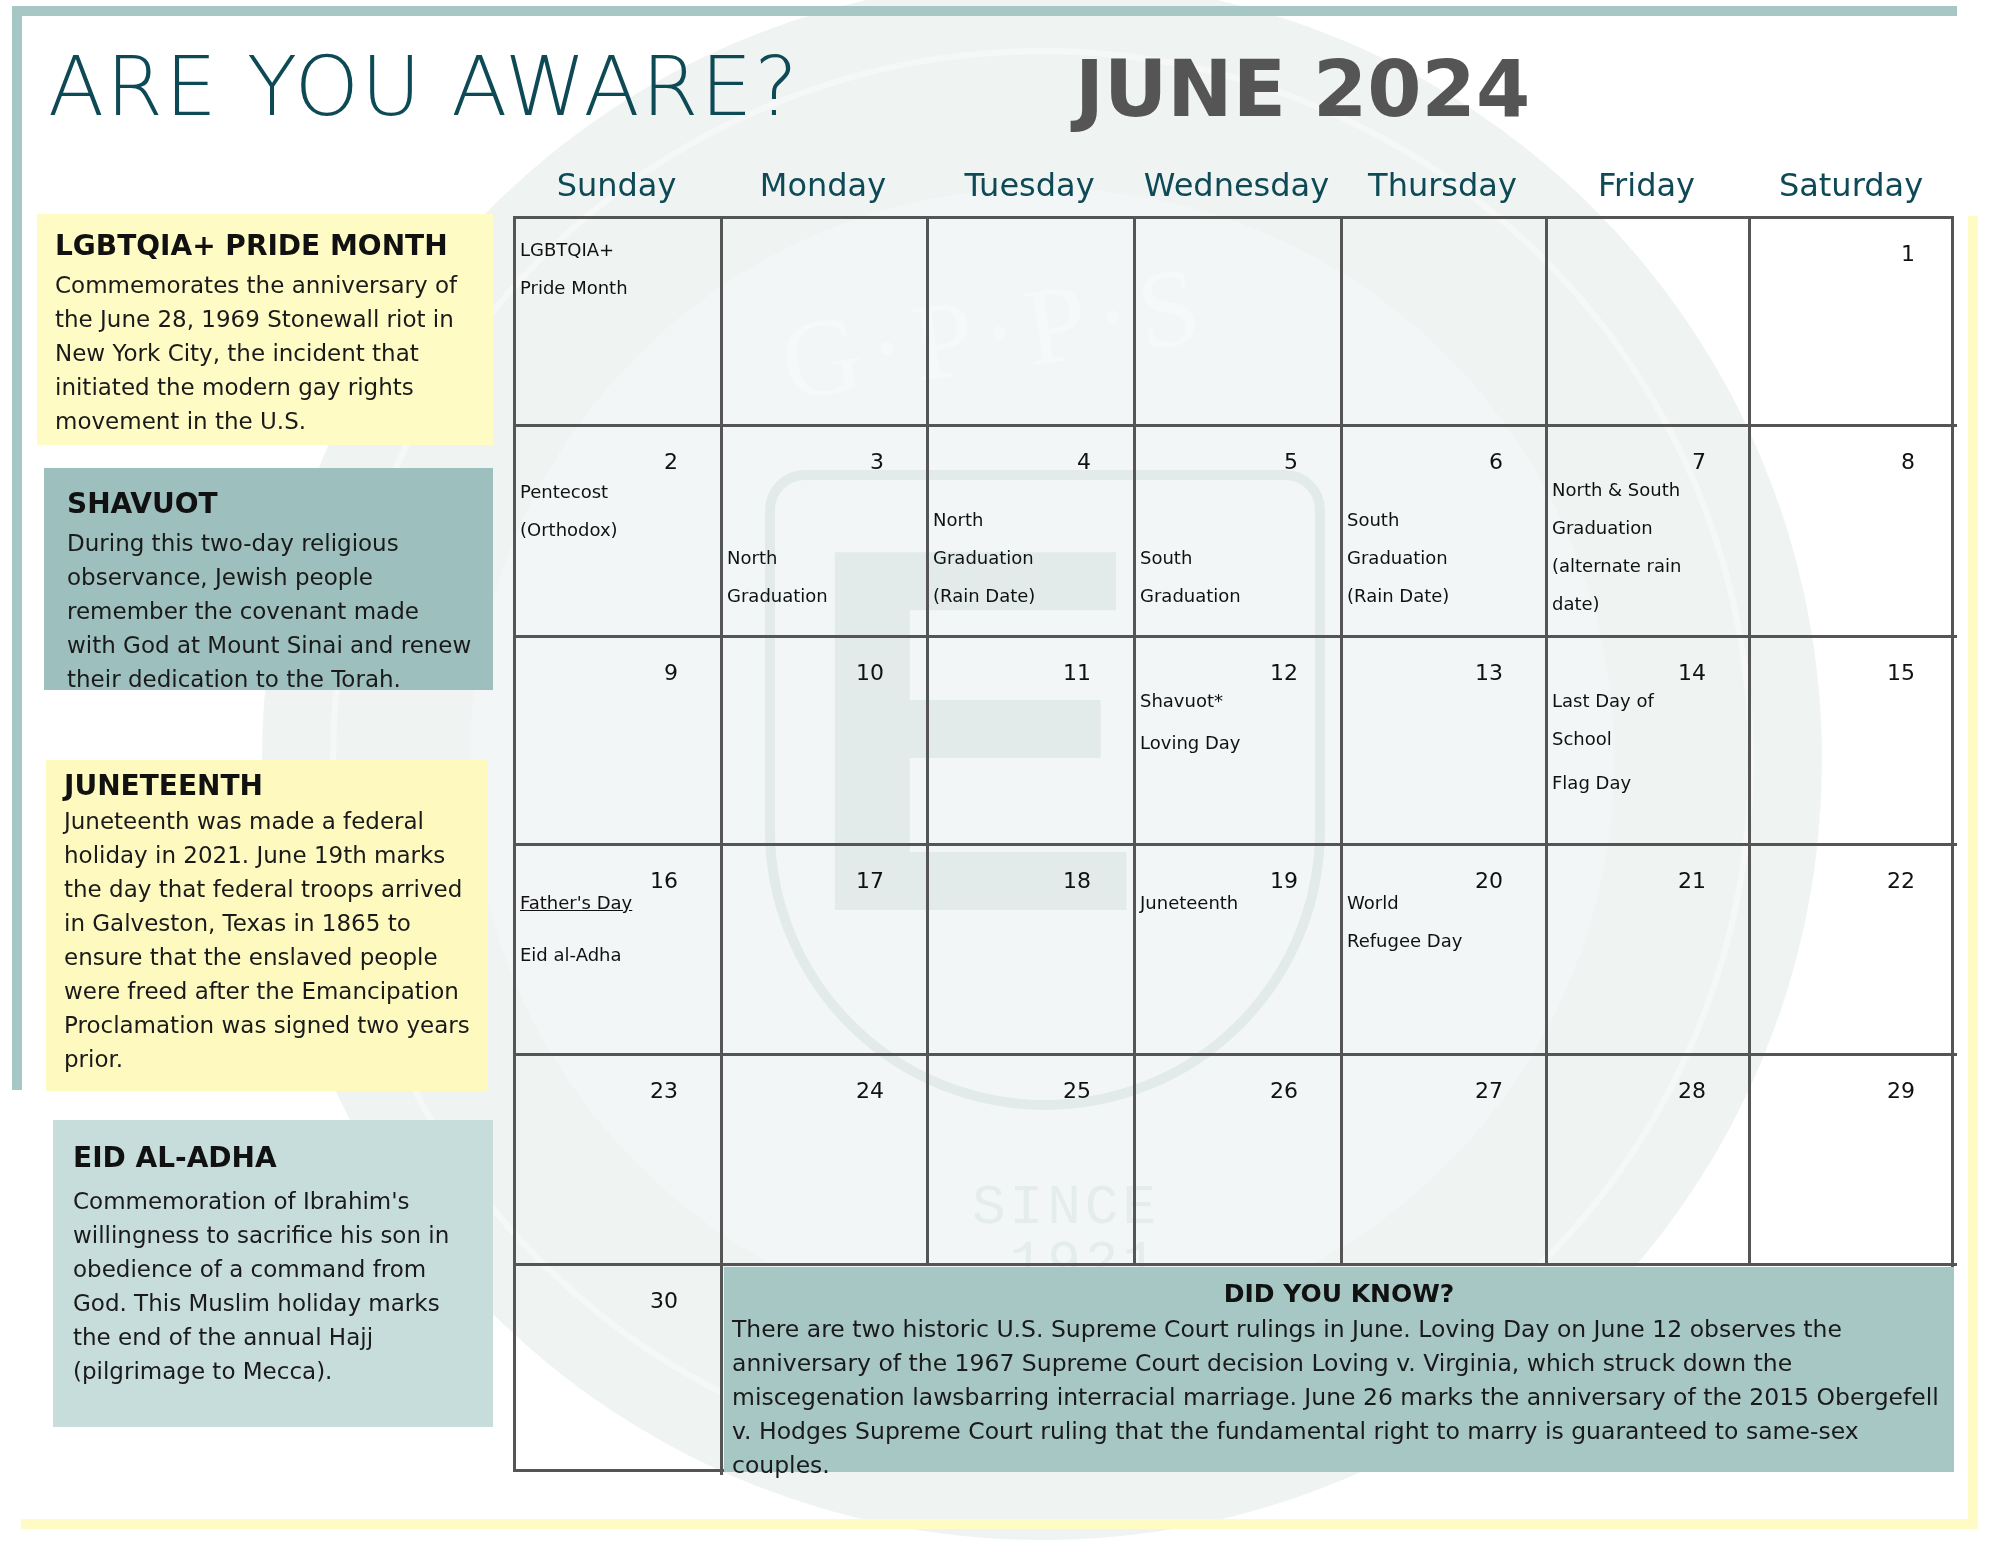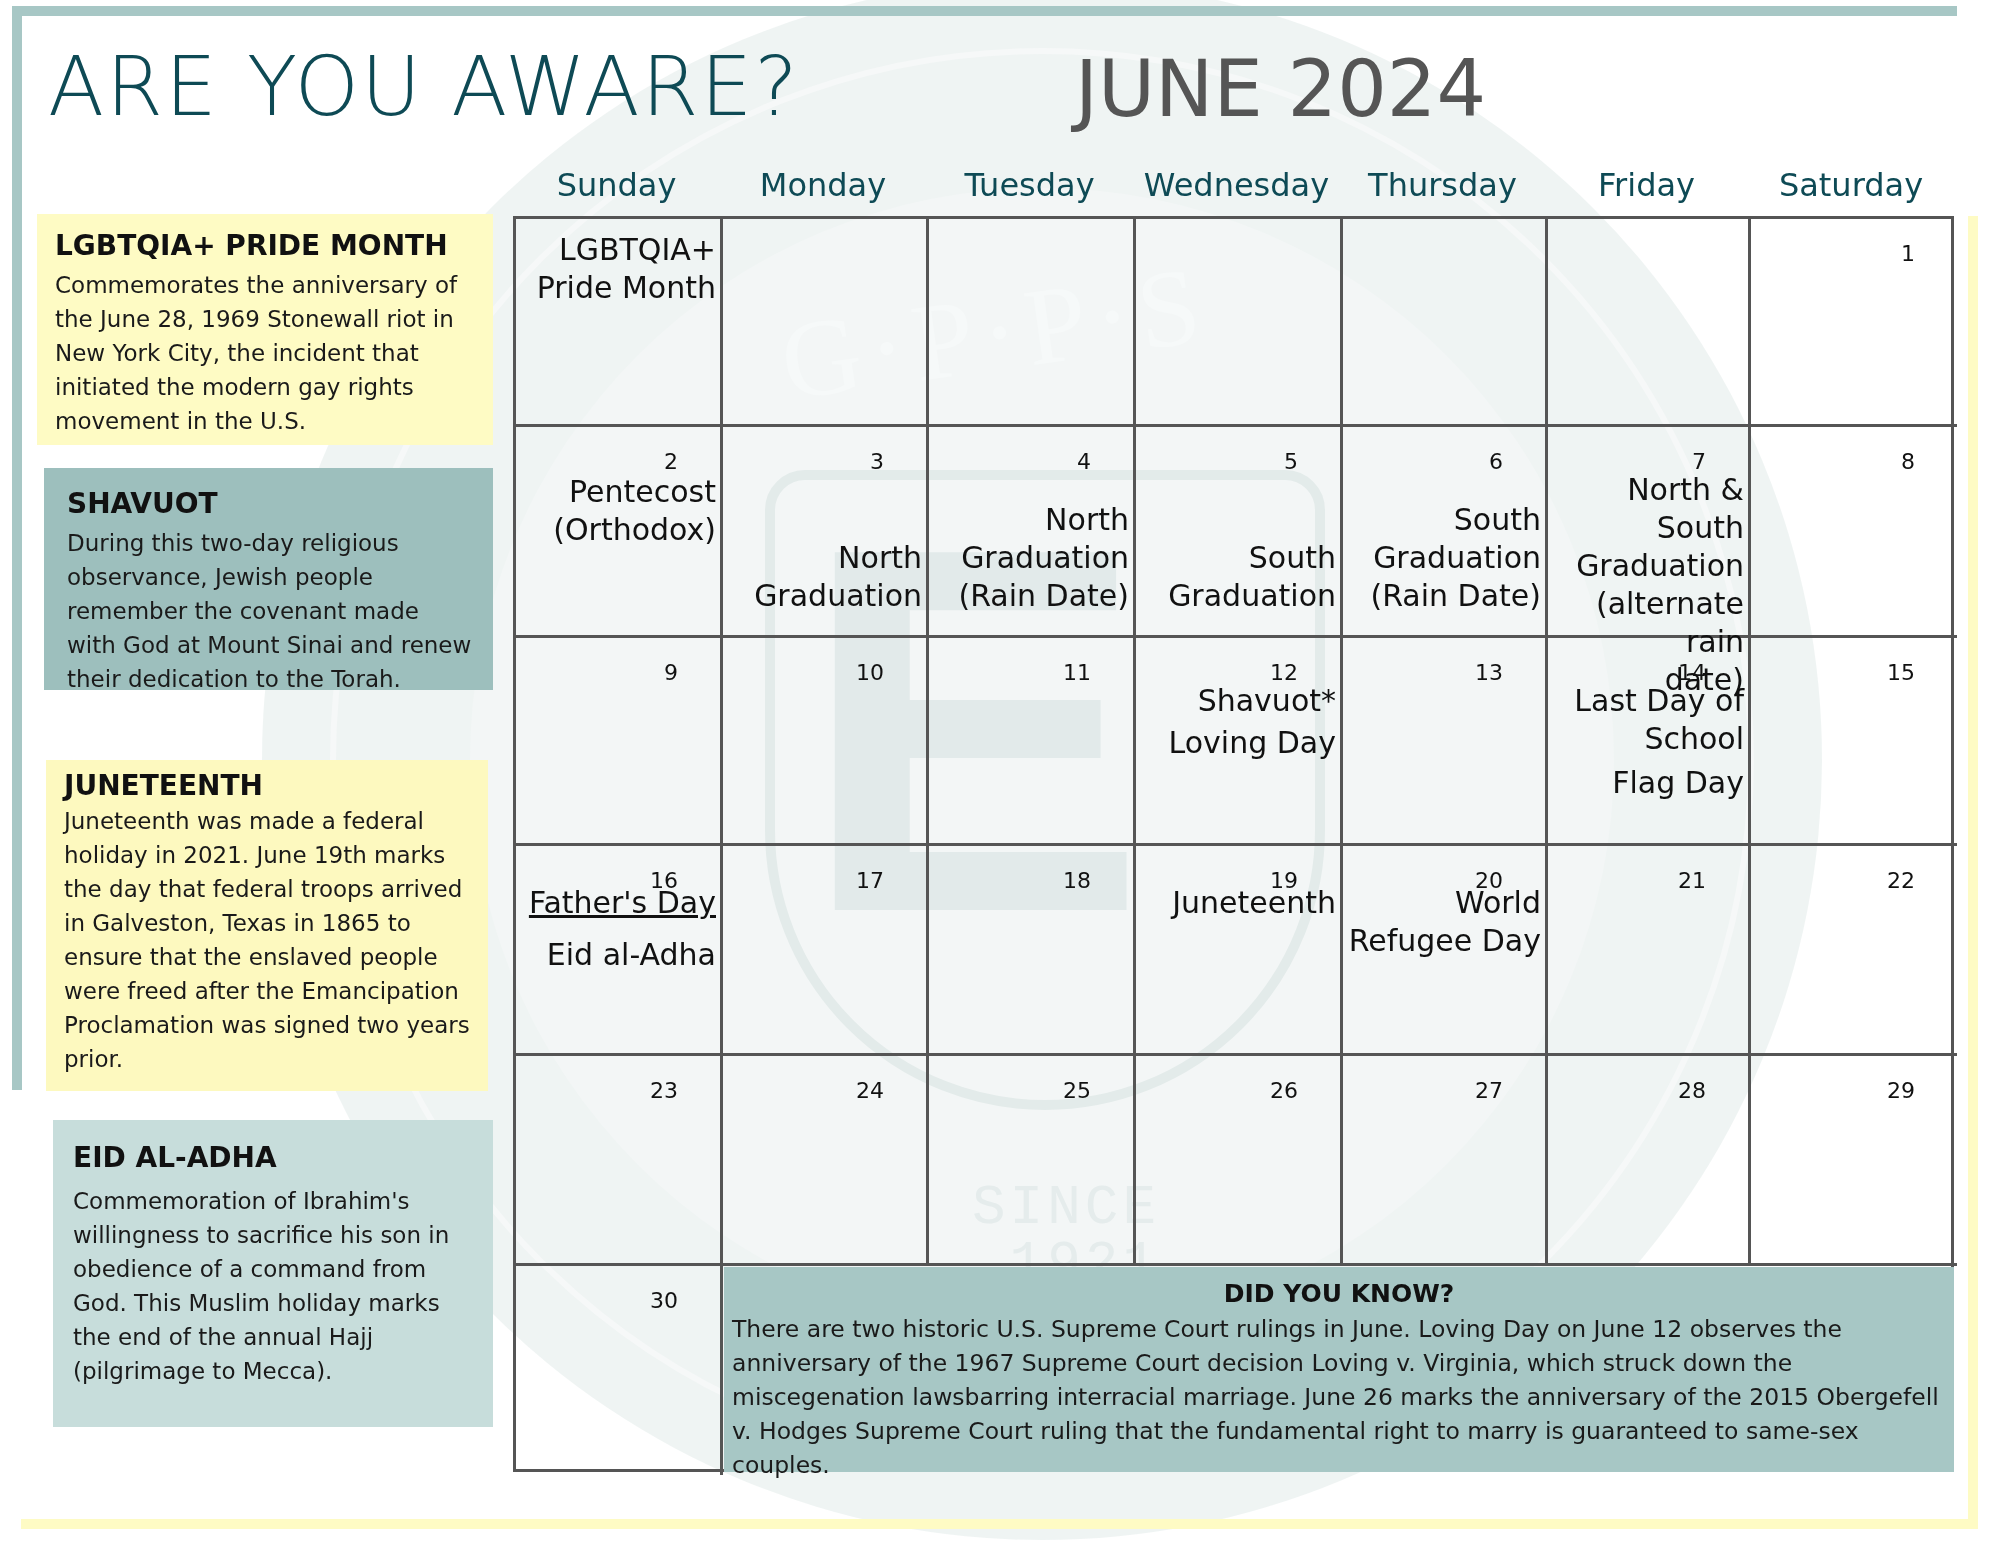--- a/index.html
+++ b/index.html
@@ -10,32 +10,32 @@
   
   .wm-outer { left:262px; top:-20px; width:1560px; height:1560px; border-radius:50%; background:#eaf0ef; opacity:0.75; }
   .wm-ring { left:330px; top:48px; width:1424px; height:1424px; border-radius:50%; border:6px solid #f6f8f8; box-sizing:border-box; }
   .wm-inner { left:470px; top:188px; width:1144px; height:1144px; border-radius:50%; background:#f3f6f6; }
   .wm-shield { left:765px; top:470px; width:560px; height:640px; border:10px solid #e3ebea; border-radius:40px 40px 280px 280px; box-sizing:border-box; }
   .wm-letter { font-family:"Liberation Serif", serif; font-size:110px; color:#f6f9f9; letter-spacing:8px; }
   .wm-big { font-family:"Liberation Sans", sans-serif; font-weight:bold; font-size:520px; color:#e2eaea; line-height:1; }
   .wm-since { font-family:Liberation Mono, monospace; font-size:56px; color:#e5ecec; letter-spacing:4px; text-align:right; line-height:1; }
 
   .title-left { left:48px; top:46px; font-size:82px; color:#0e4a55; letter-spacing:2px; font-weight:normal; line-height:1; font-family:"DejaVu Sans", sans-serif; font-weight:200; }
-  .title-right { left:1075px; top:50px; font-size:78px; color:#555555; font-weight:normal; line-height:1; font-family:"DejaVu Sans", sans-serif; }
+  .title-right { left:1075px; top:50px; font-size:78px; color:#555555; font-weight:bold; line-height:1; font-family:"DejaVu Sans", sans-serif; }
 
   .info-box { position:absolute; box-sizing:border-box; padding:16px 18px; }
   .info-box h3 { margin:0 0 6px 0; font-size:28px; font-weight:bold; font-family:"DejaVu Sans", sans-serif; color:#111; line-height:1.15; }
   .info-box p { margin:0; font-size:23px; line-height:34px; color:#1a1a1a; font-family:"DejaVu Sans", sans-serif; font-weight:normal; }
 
   .day-head { position:absolute; top:166px; width:206px; text-align:center; font-size:32px; color:#0e4a55; font-family:"DejaVu Sans", sans-serif; font-weight:normal; }
 
   .grid { position:absolute; left:513px; top:216px; width:1441px; height:1256px; border:3px solid #555; box-sizing:border-box; }
   .cell { position:absolute; box-sizing:border-box; border-right:3px solid #555; border-bottom:3px solid #555; }
   .cell .num { position:absolute; right:42px; top:22px; font-size:22px; color:#111; font-family:"DejaVu Sans", sans-serif; }
-  .cell .ev { position:absolute; left:4px; right:4px; text-align:right; font-size:30px; line-height:38px; color:#111; font-family:"DejaVu Sans", sans-serif; white-space:pre-line; }
+  .cell .ev { position:absolute; left:4px; right:4px; text-align:left; font-size:18px; line-height:38px; color:#111; font-family:"DejaVu Sans", sans-serif; white-space:pre-line; }
   .ev.u { text-decoration:underline; }
   .dyk { position:absolute; box-sizing:border-box; background:#a7c7c5; padding:10px 8px; }
   .dyk h4 { margin:2px 0 4px 0; text-align:center; font-size:25px; font-weight:bold; font-family:"DejaVu Sans", sans-serif; color:#111; }
   .dyk p { margin:0; font-size:23.5px; line-height:34px; color:#1a1a1a; font-family:"DejaVu Sans", sans-serif; }
 </style>
 </head>
 <body>
 
 <div class="abs wm-outer"></div>
 <div class="abs wm-ring"></div>

